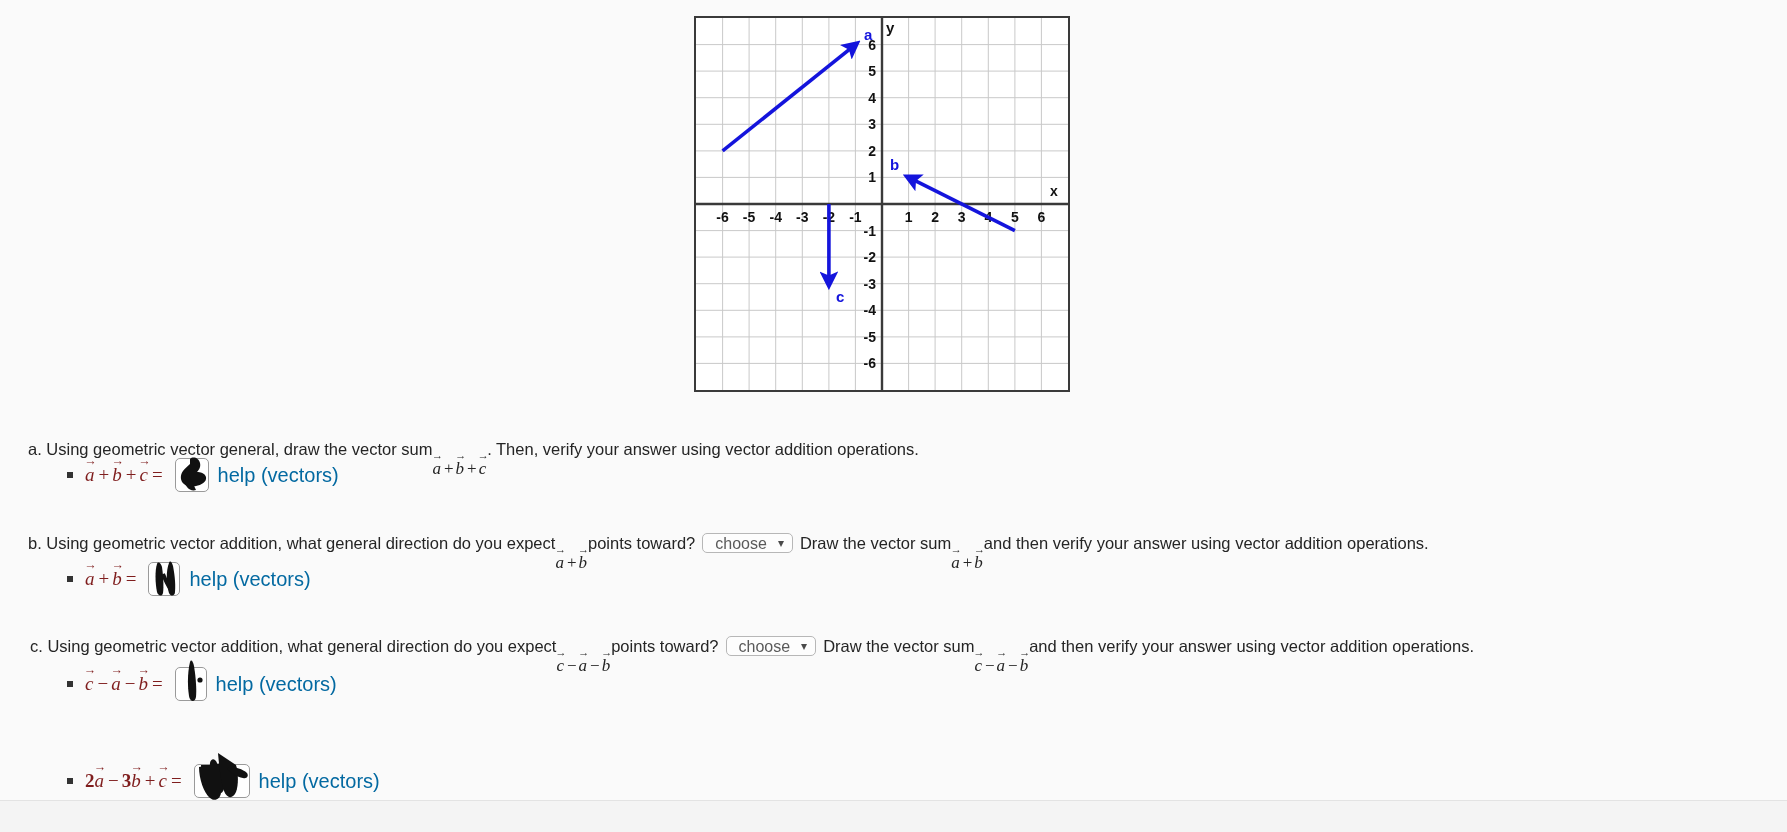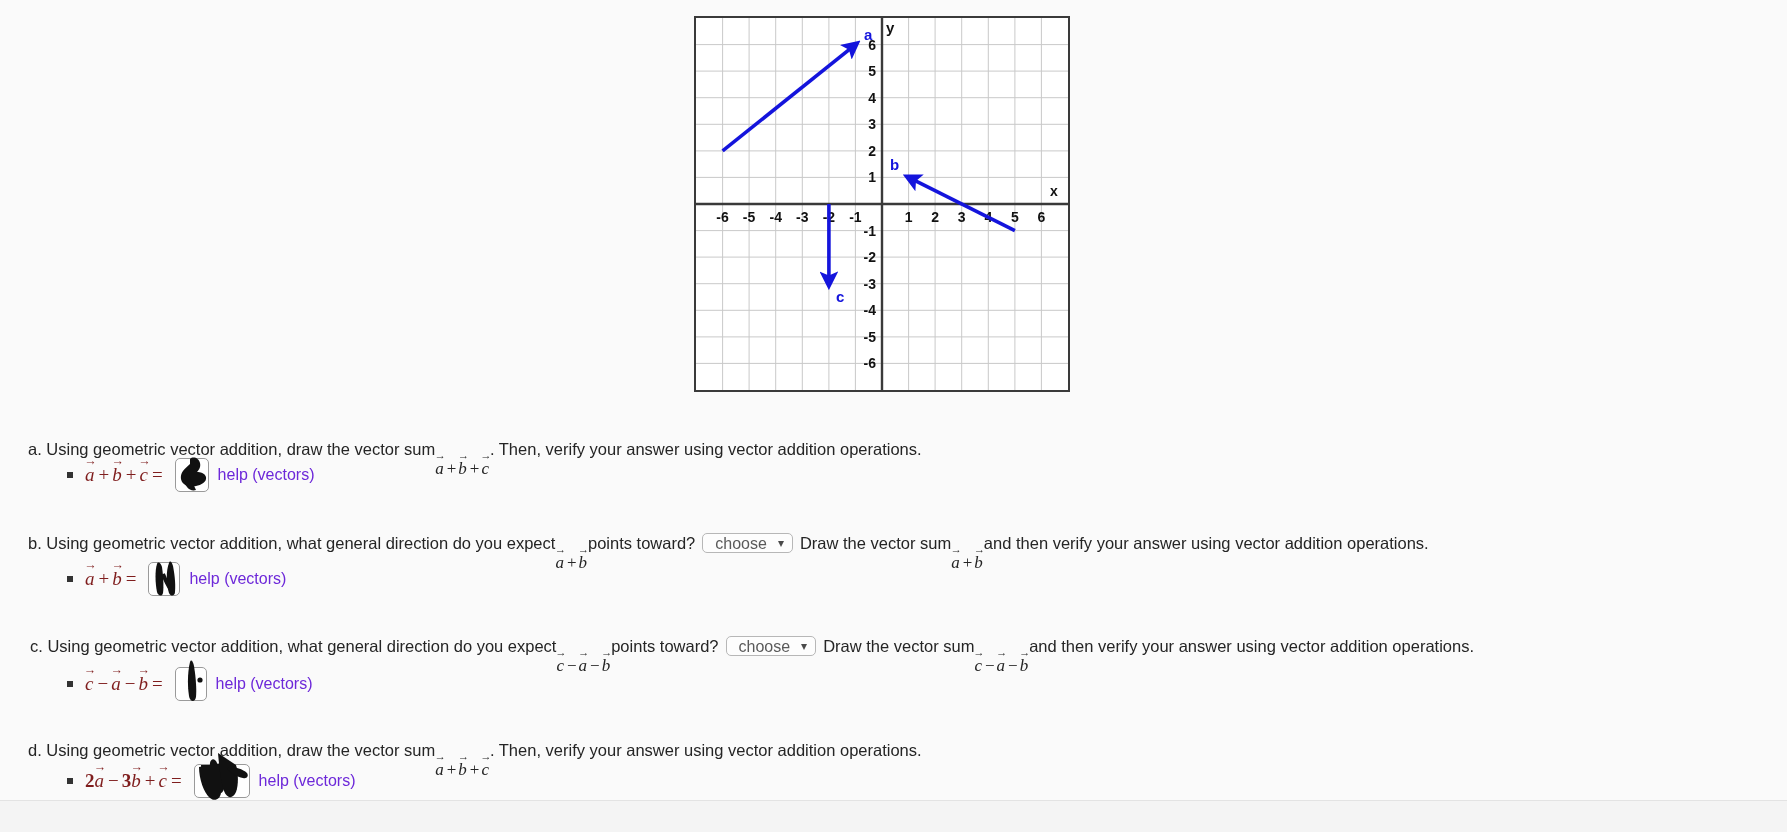--- a/index.html
+++ b/index.html
@@ -122,22 +122,22 @@
   .ansbox.w2 { width: 32px; }
   .ansbox.w3 { width: 32px; }
   .ansbox.w4 { width: 56px; }
 
   .scribble {
     position: absolute;
     pointer-events: none;
   }
 
   .helplink {
-    color: #6d28d9;
-    font-size: 16px;
+    color: #0369a1;
+    font-size: 20px;
     text-decoration: none;
     white-space: nowrap;
   }
 
   
   .choose {
     display: inline-flex;
     align-items: center;
     justify-content: space-between;
     height: 20px;
@@ -247,21 +247,21 @@
 
       <line x1="318.9" y1="212.6" x2="212.6" y2="159.4" stroke="#1414dc" stroke-width="3.6" marker-end="url(#arrowhead)"></line>
       <text x="194" y="152" font-family="Liberation Sans, sans-serif" font-size="15" font-weight="bold" fill="#1414dc">b</text>
 
       <line x1="132.9" y1="186" x2="132.9" y2="265.7" stroke="#1414dc" stroke-width="3.6" marker-end="url(#arrowhead)"></line>
       <text x="140" y="284" font-family="Liberation Sans, sans-serif" font-size="15" font-weight="bold" fill="#1414dc">c</text>
     </svg>
   </div>
 
   <div class="prompt" style="left:28px; top:418px;">
-    <span class="seg">a. Using geometric vector addition, draw the vector sum </span><span class="inline-math seg"><span class="vec">a</span><span class="op">+</span><span class="vec">b</span><span class="op">+</span><span class="vec">c</span></span><span class="seg">. Then, verify your answer using vector addition operations.</span>
+    <span class="seg">a. Using geometric vector general, draw the vector sum </span><span class="inline-math seg"><span class="vec">a</span><span class="op">+</span><span class="vec">b</span><span class="op">+</span><span class="vec">c</span></span><span class="seg">. Then, verify your answer using vector addition operations.</span>
   </div>
 
   <div class="answer-row" style="left:67px; top:458px;">
     <span class="bullet"></span>
     <span class="math"><span class="vec">a</span><span class="op">+</span><span class="vec">b</span><span class="op">+</span><span class="vec">c</span><span class="op">=</span></span>
     <span class="ansbox w1">
       <svg class="scribble" style="left:-1px; top:-4px;" width="40" height="42" viewBox="0 0 40 42">
         <path d="M15 4 C18 1 24 3 25 8 C26 12 24 15 22 17 C25 17 30 18 31 22
                  C32 27 26 30 21 31 C17 32 12 32 9 29 C5 26 5 20 8 16
                  C10 13 13 11 15 9 Z" fill="#111"></path>
@@ -306,23 +306,20 @@
     <span class="ansbox w3">
       <svg class="scribble" style="left:2px; top:-8px;" width="32" height="48" viewBox="0 0 32 48">
         <path d="M12 2 C10 10 9 24 11 36 C12 42 17 43 18 37 C19 27 17 12 16 6
                  C15 1 13 -1 12 2 Z" fill="#111"></path>
         <circle cx="22" cy="20" r="2.6" fill="#111"></circle>
       </svg>
     </span>
     <a class="helplink" href="#">help (vectors)</a>
   </div>
 
-  <div class="prompt" style="left:28px; top:719px;">
-    <span class="seg">d. Using geometric vector addition, draw the vector sum </span><span class="inline-math seg"><span class="vec">a</span><span class="op">+</span><span class="vec">b</span><span class="op">+</span><span class="vec">c</span></span><span class="seg">. Then, verify your answer using vector addition operations.</span>
-  </div>
 
   <div class="answer-row" style="left:67px; top:764px;">
     <span class="bullet"></span>
     <span class="math"><span class="num">2</span><span class="vec">a</span><span class="op">−</span><span class="num">3</span><span class="vec">b</span><span class="op">+</span><span class="vec">c</span><span class="op">=</span></span>
     <span class="ansbox w4">
       <svg class="scribble" style="left:-4px; top:-16px;" width="64" height="58" viewBox="0 0 64 58">
         <path d="M10 16 C10 26 14 40 19 46 C22 50 26 48 27 43 C28 34 25 22 23 16" fill="#111"></path>
         <path d="M8 18 C8 30 13 44 19 49 C24 53 29 50 30 44 C32 33 28 20 26 14
                  C24 9 20 9 19 14 C18 22 20 34 23 40 C26 46 31 46 33 40
                  C35 32 33 20 31 14" fill="#111"></path>

